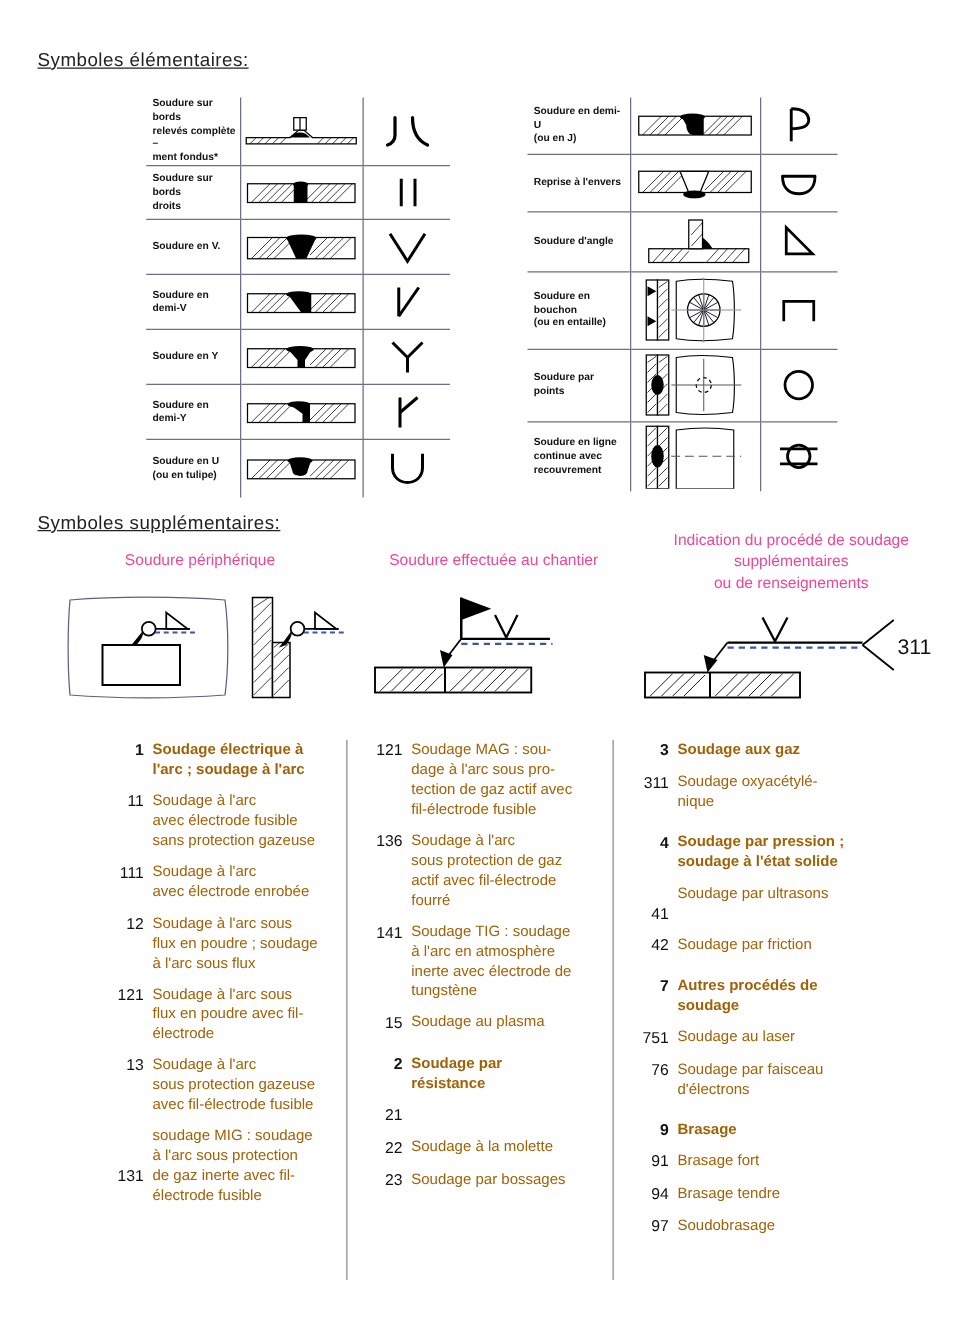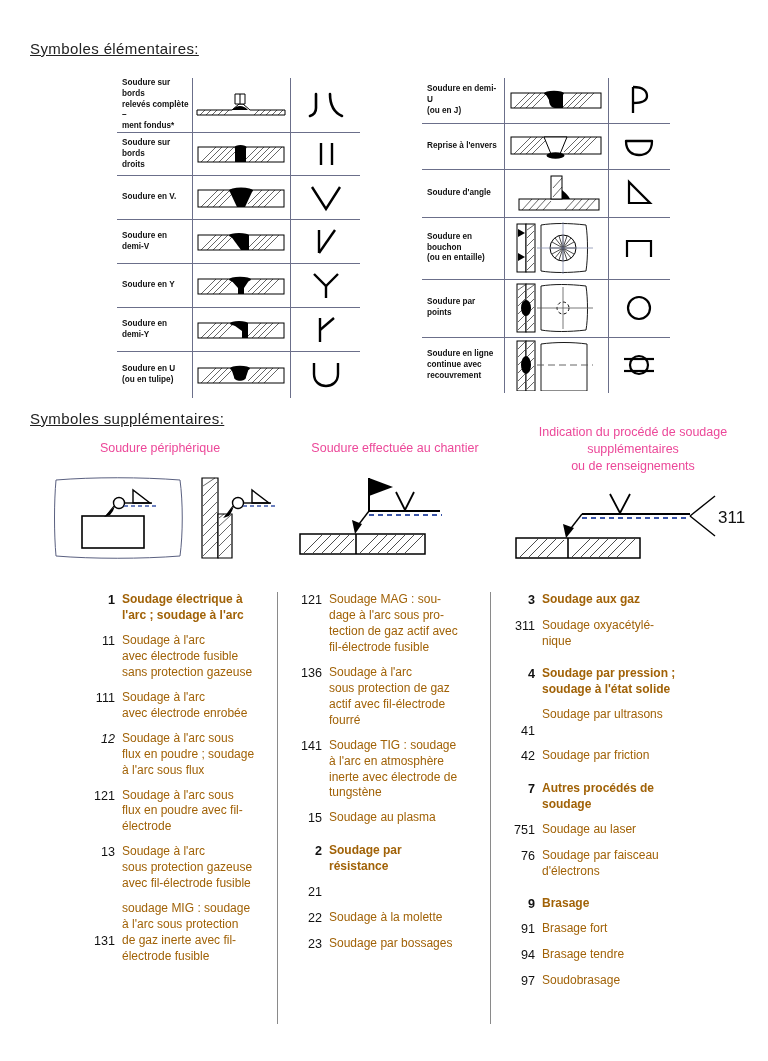--- a/index.html
+++ b/index.html
@@ -626,21 +626,21 @@
       </div>
     </div>
     <div class="entry">
       <div class="num" style="width: 30px;">111</div>
       <div class="txt">
         <div>Soudage à l'arc</div>
         <div>avec électrode enrobée</div>
       </div>
     </div>
     <div class="entry">
-      <div class="num" style="width: 30px; font-style: italic;">12</div>
+      <div class="num" style="width: 30px;">12</div>
       <div class="txt">
         <div>Soudage à l'arc sous</div>
         <div>flux en poudre ; soudage</div>
         <div>à l'arc sous flux</div>
       </div>
     </div>
     <div class="entry">
       <div class="num" style="width: 30px;">121</div>
       <div class="txt">
         <div>Soudage à l'arc sous</div>

